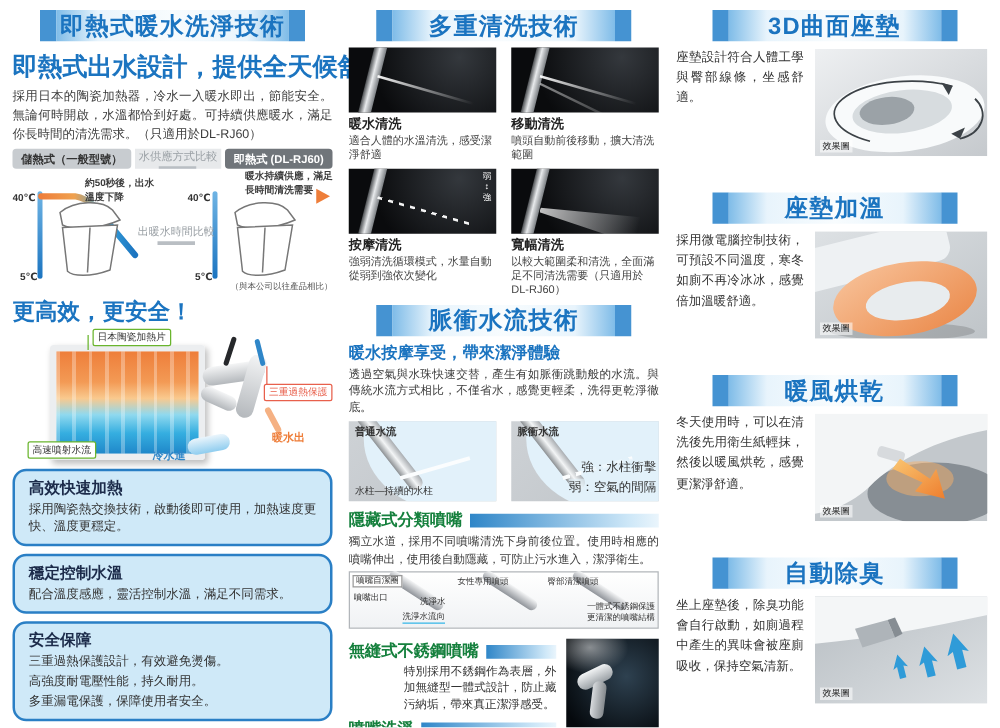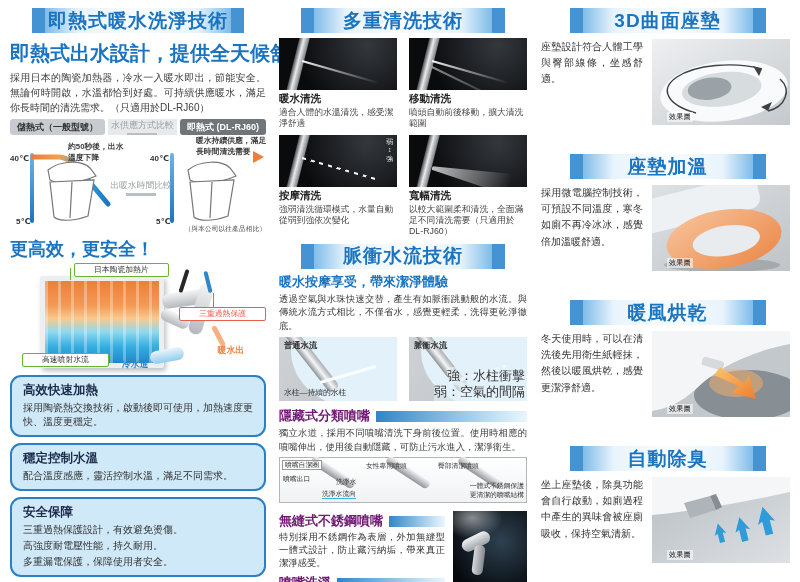--- a/index.html
+++ b/index.html
@@ -48,21 +48,21 @@
       linear-gradient(180deg,#ee7e3a 0%,#f39a55 30%,#f9c98e 46%,#8fd9ef 62%,#35aee0 80%,#1f87c9 100%);}
   .pipe{position:absolute;background:linear-gradient(180deg,#f4f5f6,#b4b8bc);border-radius:8px;}
   .p1{left:152px;top:28px;width:50px;height:15px;transform:rotate(-8deg);}
   .p2{left:184px;top:20px;width:14px;height:52px;transform:rotate(16deg);border-radius:7px;}
   .p3{left:150px;top:50px;width:30px;height:12px;transform:rotate(24deg);}
   .hose{position:absolute;border-radius:3px;}
   .hd{left:172px;top:6px;width:4px;height:24px;background:#26282b;transform:rotate(18deg);}
   .hb{left:196px;top:8px;width:4px;height:22px;background:#2f86c8;transform:rotate(-14deg);}
   .ho{left:206px;top:62px;width:5px;height:22px;background:#f5b183;transform:rotate(-28deg);}
   .pump{position:absolute;left:140px;top:86px;width:34px;height:13px;background:linear-gradient(180deg,#eaf5fc,#8fcdef);border-radius:7px;transform:rotate(-10deg);}
-  .h-label{position:absolute;font-size:7.8px;padding:0 19px;background:#fff;border:1px solid;line-height:1.5;border-radius:2px;white-space:nowrap;text-align:right;}
+  .h-label{position:absolute;font-size:7.8px;padding:0 3px;background:#fff;border:1px solid;line-height:1.5;border-radius:2px;white-space:nowrap;text-align:right;}
   .h-top{left:64px;top:0;border-color:#6ab52e;color:#333;}
   .h-right{right:0;top:44px;border-color:#e8604c;color:#e8604c;}
   .h-jet{left:12px;top:90px;border-color:#6ab52e;color:#333;}
   .lead{position:absolute;}
   .lg1{left:60px;top:5px;width:1px;height:12px;background:#6ab52e;}
   .lg2{left:40px;top:92px;width:1px;height:10px;background:#6ab52e;transform:rotate(30deg);}
   .lr1{right:52px;top:30px;width:1px;height:20px;background:#e8604c;}
   .warm-out{position:absolute;right:22px;top:82px;color:#ee7e3a;font-weight:bold;font-size:8.8px;}
   .cold-in{position:absolute;left:112px;top:96px;color:#2f86c8;font-weight:bold;font-size:8.8px;}
 
@@ -88,48 +88,48 @@
 
   .flow-grid{display:grid;grid-template-columns:1fr 1fr;column-gap:12px;margin-top:4px;}
   .flow-tile{height:64px;background:linear-gradient(135deg,#ced2d6,#bfc4c8);position:relative;overflow:hidden;}
   .flow-arc{position:absolute;right:-34px;top:-44px;width:140px;height:116px;border-radius:50%;background:#e2f1fa;}
   .flow-nz{position:absolute;left:4px;top:-4px;width:12px;height:78px;border-radius:6px;
     background:linear-gradient(90deg,#8d9194,#f3f5f6 50%,#a9adb1);transform:rotate(-38deg);transform-origin:top left;}
   .flow-jet{position:absolute;left:40px;top:36px;width:58px;height:3px;background:#fbfdfe;transform:rotate(-16deg);}
   .flow-jet.pulse{background:repeating-linear-gradient(90deg,#fbfdfe 0 6px,transparent 6px 11px);}
   .flow-title{position:absolute;left:5px;top:3px;font-size:8.3px;color:#333;font-weight:bold;}
   .flow-label{position:absolute;left:5px;bottom:3px;font-size:7.8px;color:#333;text-align:right;}
-  .flow-lab{position:absolute;right:2px;font-size:13px;color:#333;background:rgba(227,241,250,.6);}
+  .flow-lab{position:absolute;right:2px;font-size:10px;color:#333;background:rgba(227,241,250,.6);}
   .lab-s{top:30px;} .lab-w{top:46px;}
 
   .subhead{display:flex;align-items:center;margin-top:6px;}
-  .subhead b{font-size:13px;color:#701a75;white-space:nowrap;}
+  .subhead b{font-size:13px;color:#15803d;white-space:nowrap;}
   .subhead .bar{flex:1;height:11px;margin-left:6px;background:linear-gradient(90deg,#2f86c8,#cfe8f8 85%,#eaf5fc);}
 
   .nozzle-box{position:relative;height:44px;border:1px solid #b2b6ba;background:linear-gradient(180deg,#fff,#f0f2f4);margin-top:3px;font-size:6.8px;color:#333;}
   .nzb{position:absolute;width:50px;height:9px;border-radius:5px;background:linear-gradient(180deg,#f4f5f6,#90949a);transform:rotate(33deg);}
   .nzb1{left:28px;top:10px;} .nzb2{left:103px;top:10px;} .nzb3{left:175px;top:10px;}
   .nlab{position:absolute;white-space:nowrap;line-height:1.2;}
   .nbox{border:1px solid #999;background:#fff;padding:0 2px;}
   .cyan-u{border-bottom:1px solid #35b6e8;}
 
   .seamless-row{display:flex;gap:8px;margin-top:5px;}
   .seam-left{flex:1;}
-  .seam-body{font-size:9.3px;line-height:1.4;color:#333;margin-top:1px;text-align:justify;}
+  .seam-body{font-size:9.3px;line-height:1.4;color:#333;margin-top:1px;text-align:justify;margin-left:44px;}
   .nozzle-photo{width:74px;height:86px;background:radial-gradient(circle at 65% 35%,#2e4150,#05090d 75%);position:relative;overflow:hidden;margin-top:3px;flex:none;}
   .glare{position:absolute;left:-12px;top:-14px;width:62px;height:42px;background:radial-gradient(rgba(255,255,255,.5),transparent 70%);}
   .elb1{position:absolute;left:8px;top:24px;width:30px;height:13px;background:linear-gradient(180deg,#f2f4f5,#9aa0a5);border-radius:7px;transform:rotate(-26deg);}
   .elb2{position:absolute;left:20px;top:34px;width:11px;height:30px;background:linear-gradient(90deg,#d8dbde,#83888c);border-radius:5px;transform:rotate(7deg);}
 
   
   .r-sec{margin-bottom:29px;}
   .r-row{display:flex;gap:9px;margin-top:6px;}
   .r-text{width:102px;font-size:10px;color:#333;line-height:1.62;text-align:justify;flex:none;}
   .r-img{position:relative;width:138px;height:86px;overflow:hidden;flex:none;}
-  .img-label{position:absolute;left:15px;bottom:3px;font-size:7.3px;color:#222;background:rgba(255,255,255,.55);padding:0 2px;}
+  .img-label{position:absolute;left:4px;bottom:3px;font-size:7.3px;color:#222;background:rgba(255,255,255,.55);padding:0 2px;}
 
   .mid-body{font-size:9.3px;color:#3c3c3c;line-height:1.45;margin-top:2px;text-align:justify;}
 </style>
 </head>
 <body>
 
 <div id="page">
 
   <div class="col" id="col-left">
     <div class="band w-left">

